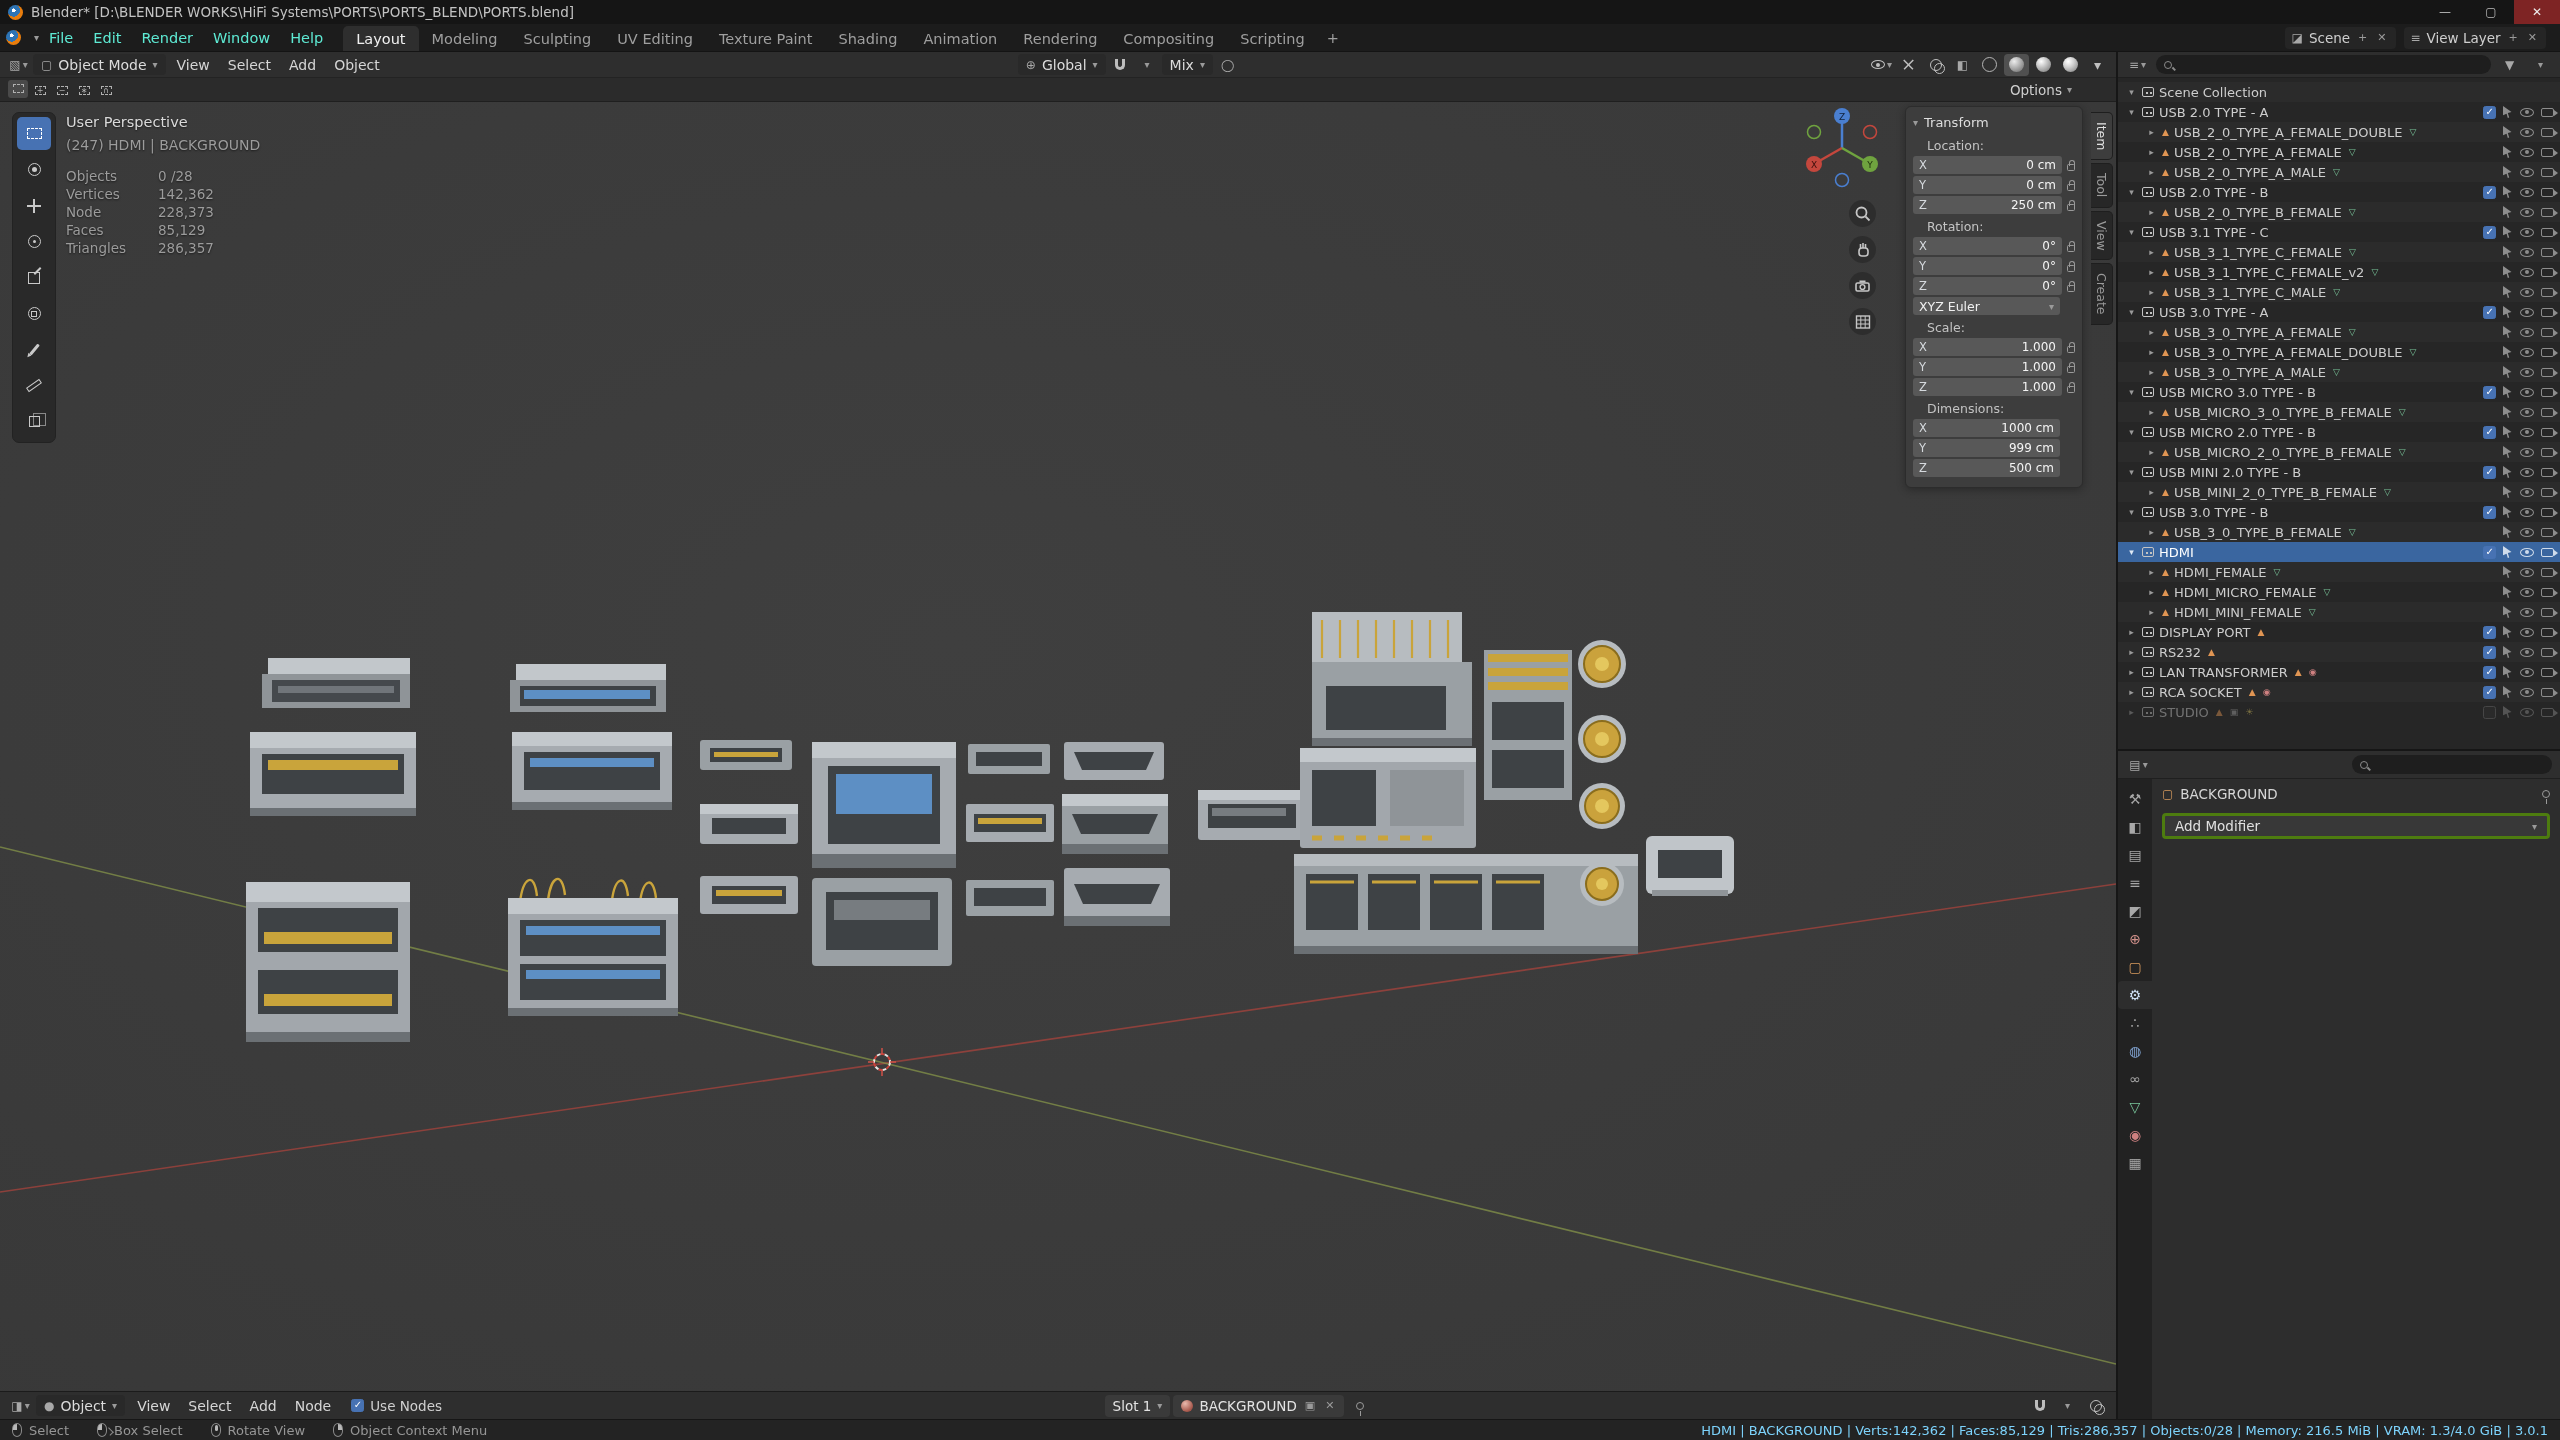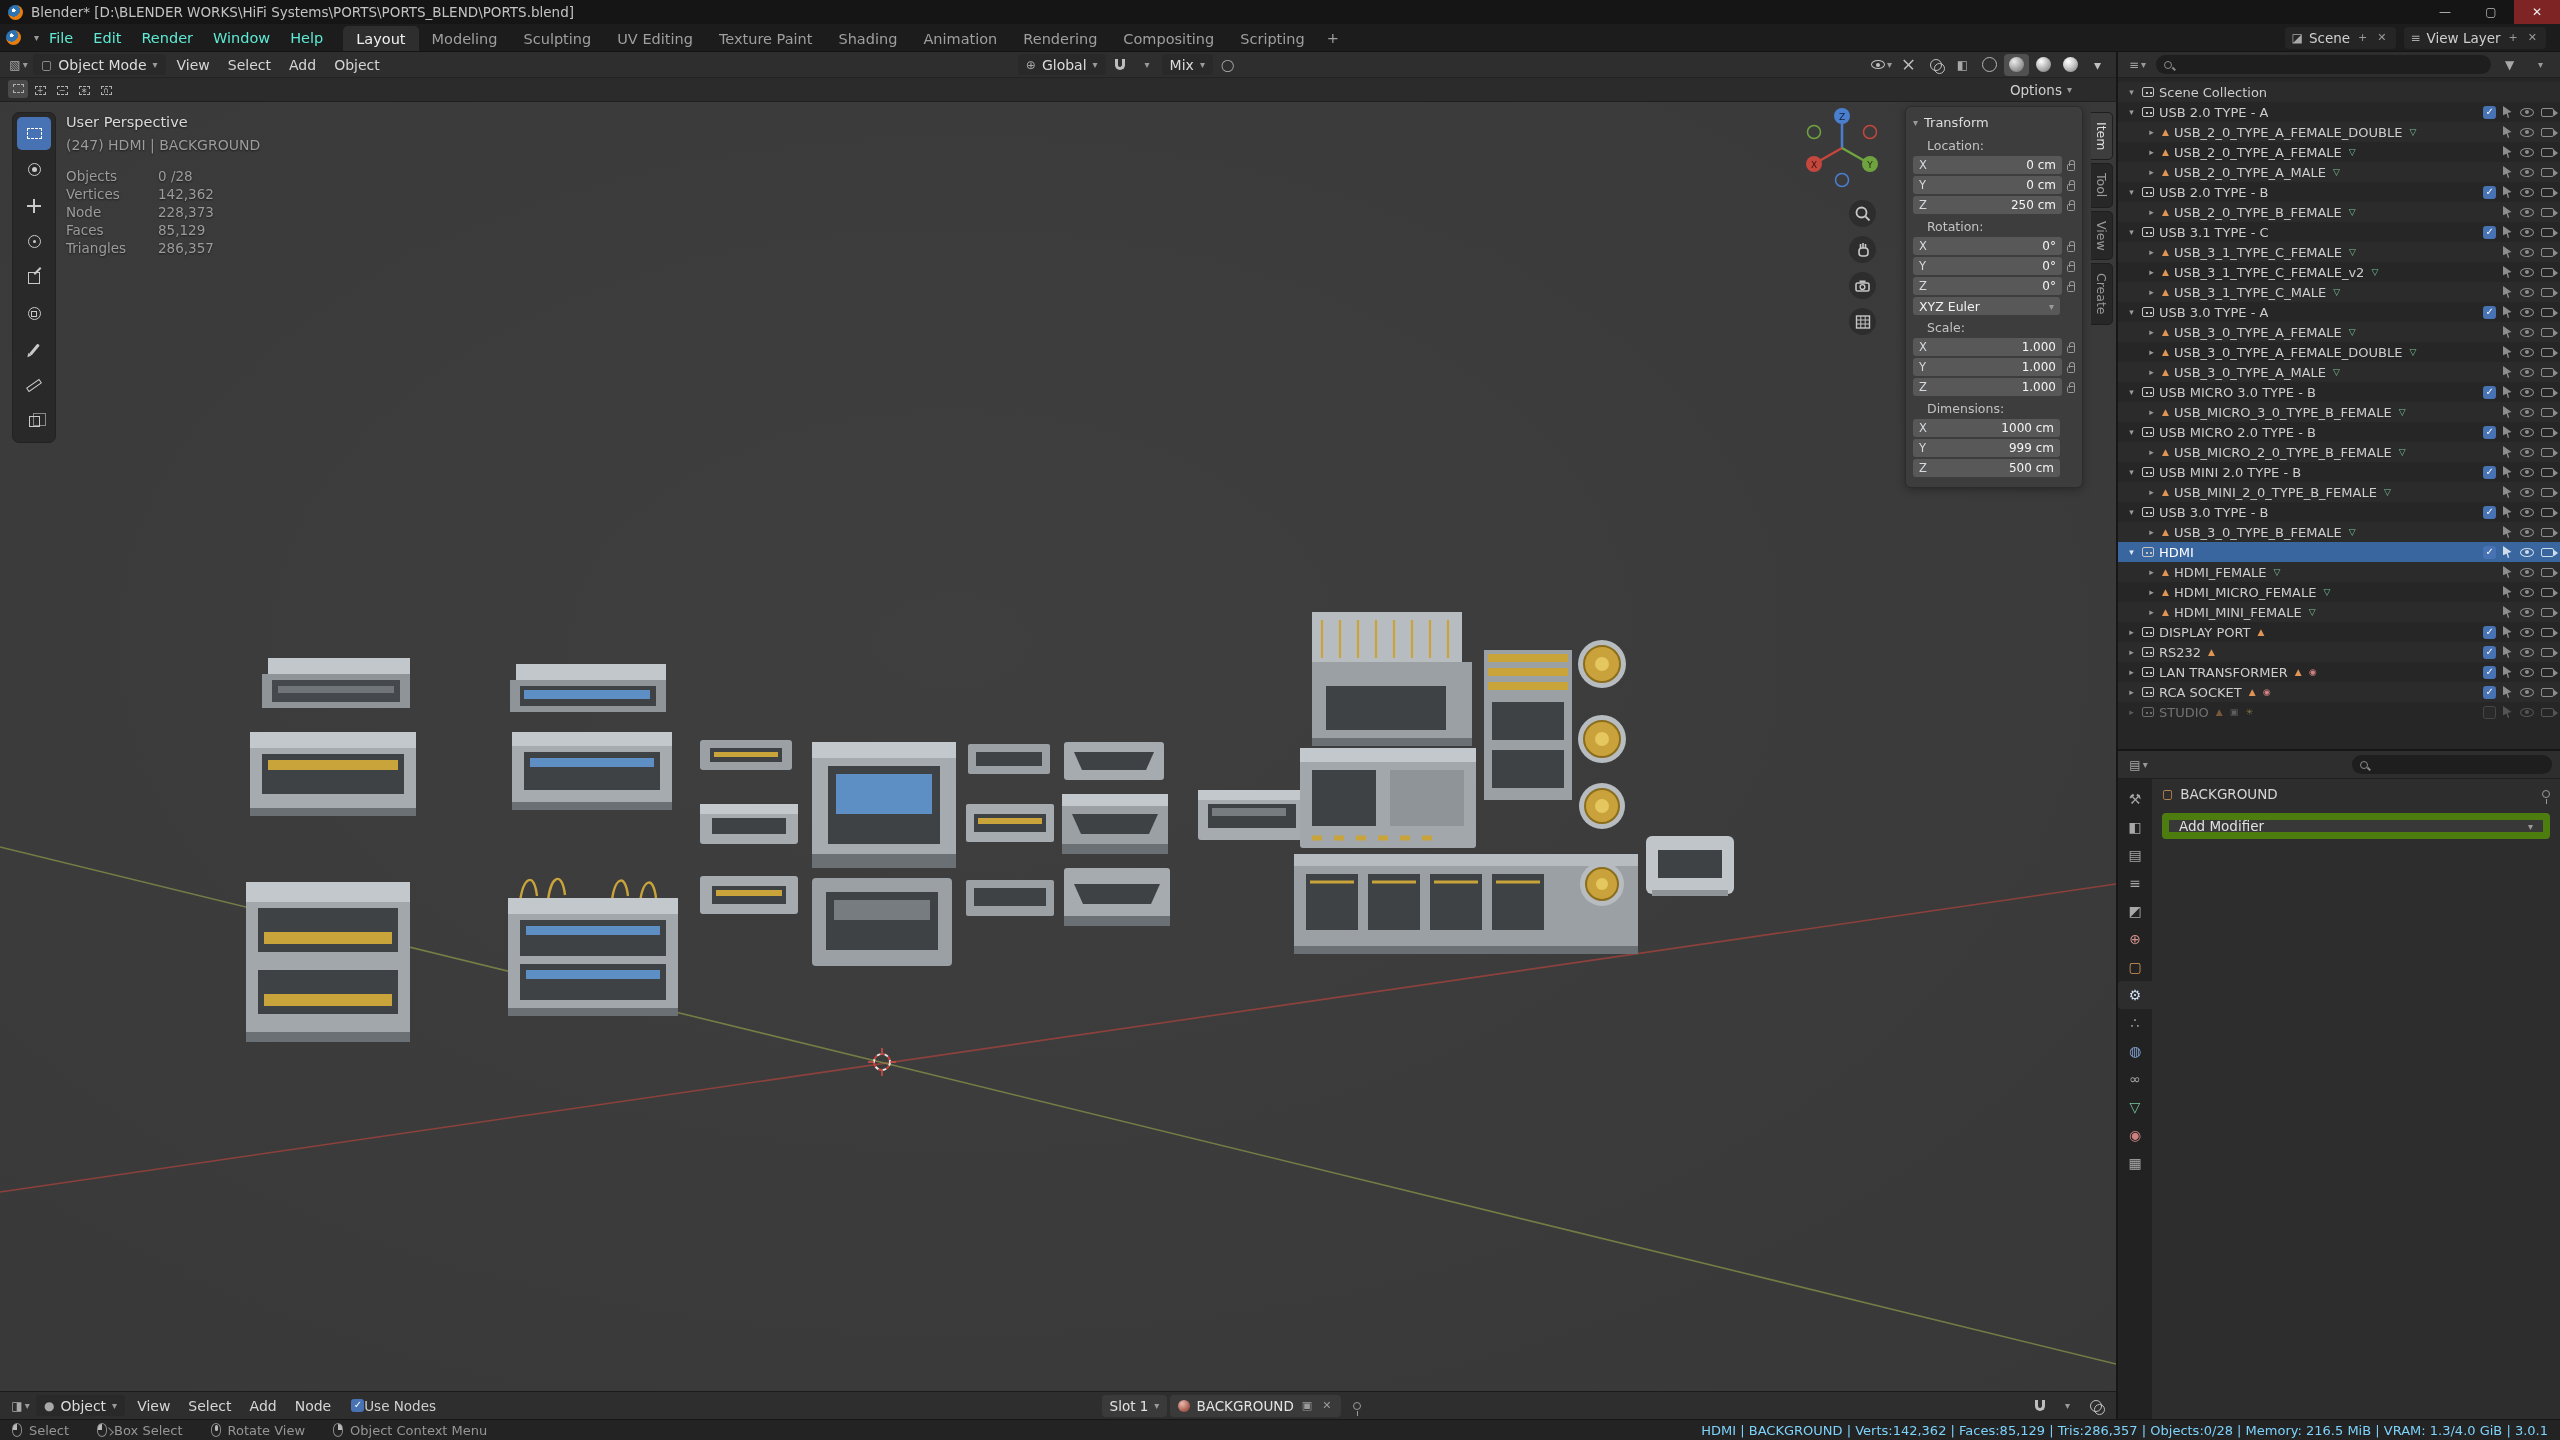--- a/index.html
+++ b/index.html
@@ -166,27 +166,27 @@
 #properties{flex:1;display:flex;flex-direction:column;background:var(--c-props)}
 #props-header{height:28px;background:var(--c-header);display:flex;align-items:center;gap:8px;padding:0 8px;border-bottom:1px solid #1f1f1f}
 #props-header .search{max-width:272px}
 #props-body{flex:1;display:flex;min-height:0}
 #props-tabs{width:34px;background:#222;display:flex;flex-direction:column;padding-top:6px;align-items:stretch}
 .ptab{height:28px;display:flex;align-items:center;justify-content:center;font-size:14px;color:#a8a8a8}
 .ptab.active{background:var(--c-props);border-radius:4px 0 0 4px;color:#cfe0f4}
 #props-content{flex:1;min-width:0}
 .crumb{display:flex;align-items:center;gap:7px;height:30px;padding:0 10px;font-size:13.5px;color:#d6d6d6}
 .crumb .obj-ic{color:#d79a5d;font-size:12px}
-#add-modifier{display:flex;align-items:center;margin:4px 10px;height:26px;background:#383838;border:7px solid #4d7c0f;border-radius:4px;padding:0 10px;font-size:13.5px;color:#e0e0e0;justify-content:space-between;width:calc(100% - 20px)}
+#add-modifier{display:flex;align-items:center;margin:4px 10px;height:26px;background:#383838;border:3px solid #4d7c0f;border-radius:4px;padding:0 10px;font-size:13.5px;color:#e0e0e0;justify-content:space-between;width:calc(100% - 20px)}
 
 
 #shader-header{height:28px;background:var(--c-header);border-top:1px solid #1b1b1b;display:flex;align-items:center;gap:3px;padding:0 8px;font-size:14px}
 .chip{display:flex;align-items:center;gap:6px;background:#3a3a3a;border-radius:4px;height:22px;padding:0 8px;color:#e3e3e3;font-size:13.5px}
 .chip .msphere{width:12px;height:12px;border-radius:50%;background:radial-gradient(circle at 35% 30%,#e8b9ad,#a5564a 70%)}
-.chk-label{display:flex;align-items:center;color:#cfcfcf;font-size:13.5px;padding:0 8px}
+.chk-label{display:flex;align-items:center;gap:6px;color:#cfcfcf;font-size:13.5px;padding:0 8px}
 
 
 #statusbar{height:21px;background:#232323;border-top:1px solid var(--c-border);display:flex;align-items:center;padding:0 12px;font-size:13px;color:#969696}
 #status-hints{display:flex;gap:28px;align-items:center}
 .hint{display:flex;align-items:center;gap:7px}
 #status-info{margin-left:auto;color:#7dd3fc;white-space:nowrap}
 </style>
 </head>
 <body>
 

